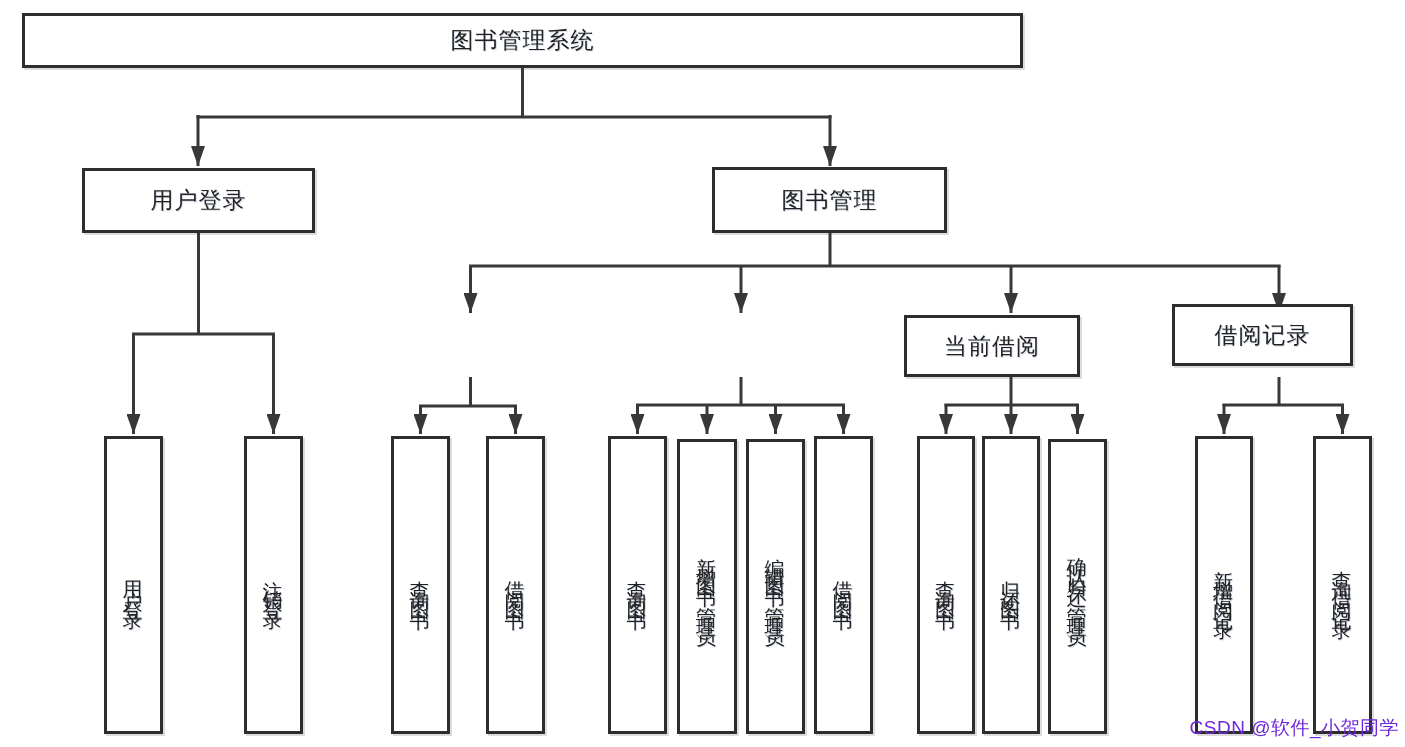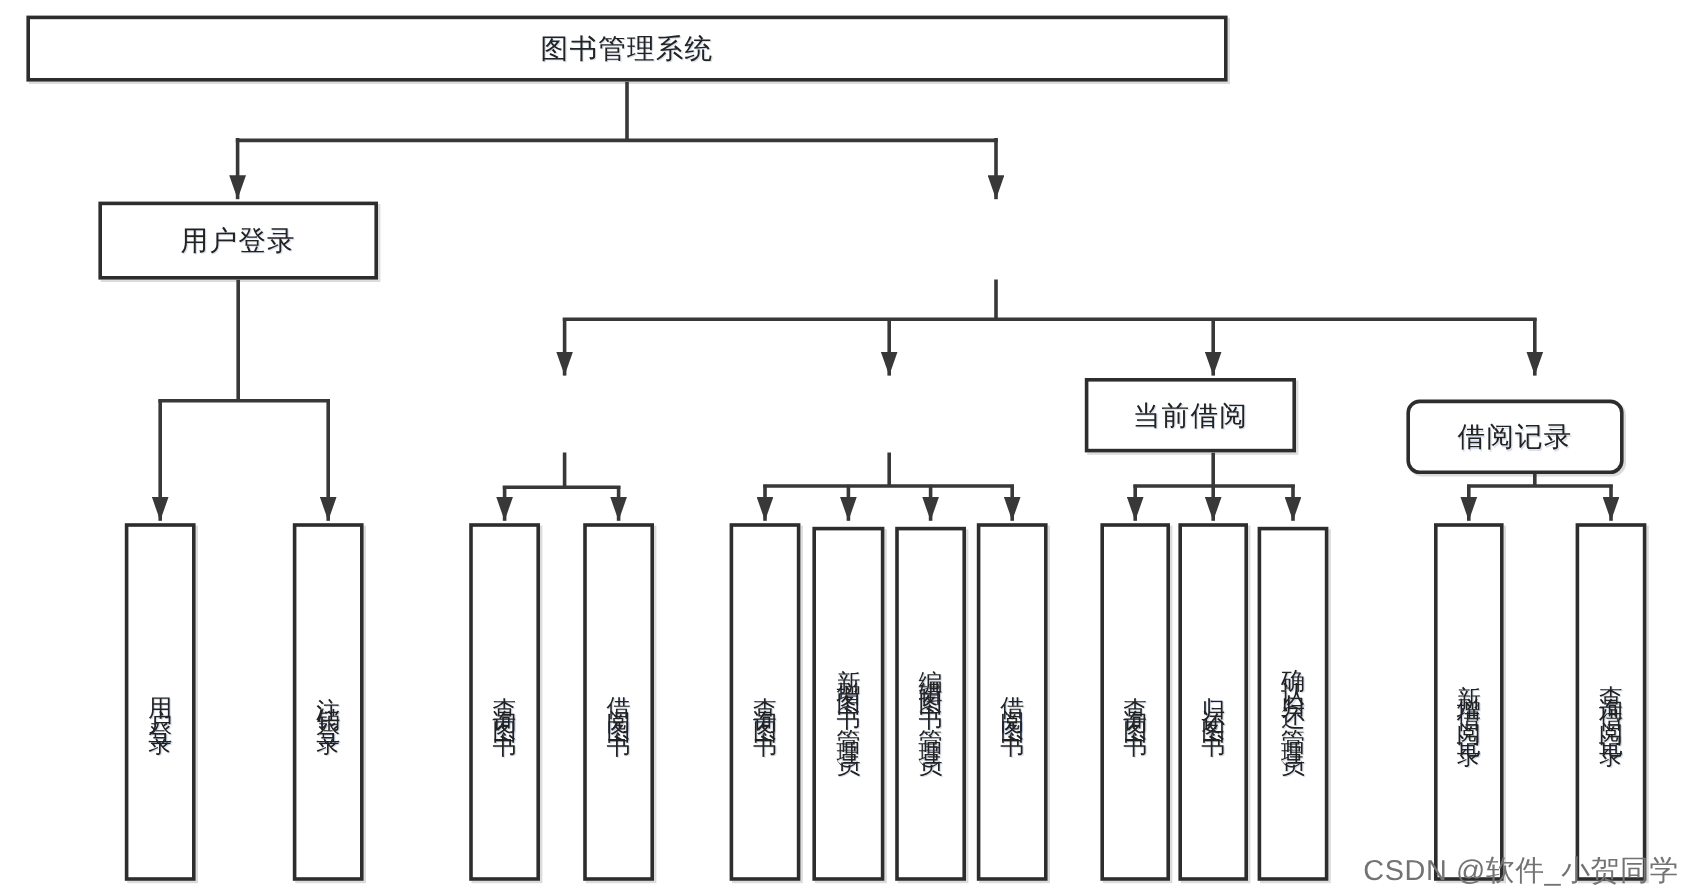--- a/index.html
+++ b/index.html
@@ -41,22 +41,22 @@
     writing-mode: vertical-rl;
     text-orientation: mixed;
     font-size: 20px;
     letter-spacing: 10px;
     white-space: nowrap;
   }
   .watermark {
     position: absolute;
     right: 6px;
     bottom: 6px;
-    font-size: 24px;
-    color: #737373;
+    font-size: 19px;
+    color: #6d28d9;
     z-index: 3;
     letter-spacing: 0.5px;
   }
 </style>
 </head>
 <body>
 
 <div class="stage">
 
   <svg class="connectors" viewBox="0 0 1405 747" xmlns="http://www.w3.org/2000/svg">
@@ -102,25 +102,28 @@
     </g>
   </svg>
 
   <div class="node hbox" style="left:22px; top:13px; width:1001px; height:55px;">
     <span class="lbl">图书管理系统</span>
   </div>
 
   <div class="node hbox" style="left:82px; top:168px; width:233px; height:65px;">
     <span class="lbl">用户登录</span>
   </div>
+  <div class="node hbox" style="left:712px; top:167px; width:235px; height:66px;">
+    <span class="lbl">图书管理</span>
+  </div>
 
   <div class="node hbox" style="left:904px; top:315px; width:176px; height:62px;">
     <span class="lbl">当前借阅</span>
   </div>
-  <div class="node hbox" style="left:1172px; top:333px; width:181px; height:62px;border-radius:11px;">
+  <div class="node hbox" style="left:1172px; top:304px; width:181px; height:62px;">
     <span class="lbl">借阅记录</span>
   </div>
 
   <div class="node vbox" style="left:104px; top:436px; width:59px; height:298px;">
     <span class="lbl">用户登录</span>
   </div>
   <div class="node vbox" style="left:244px; top:436px; width:59px; height:298px;">
     <span class="lbl">注销登录</span>
   </div>
 

